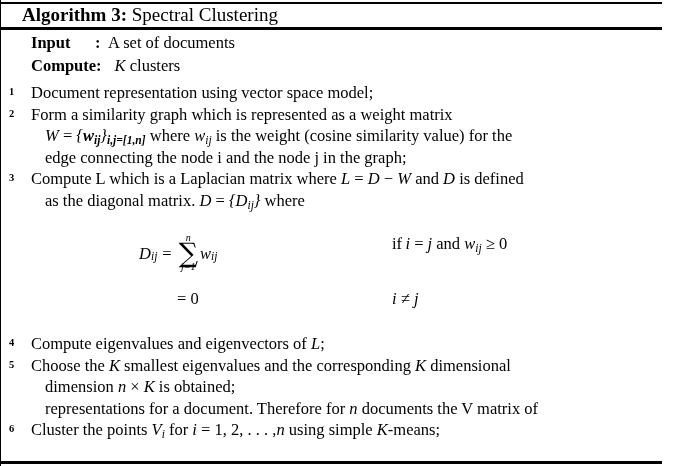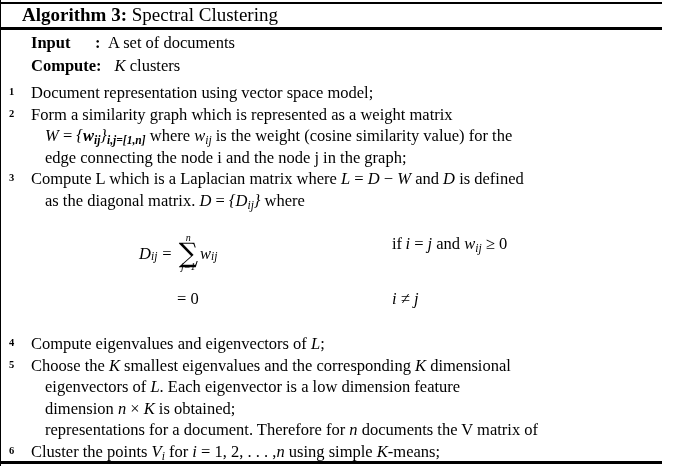--- a/index.html
+++ b/index.html
@@ -231,21 +231,20 @@
   <div class="steps" style="top:333px;">
 
     <div class="step">
       <span class="step-num">4</span>
       <div class="step-line"><span>Compute eigenvalues and eigenvectors of </span><span class="mathit">L</span><span>;</span></div>
     </div>
 
     <div class="step">
       <span class="step-num">5</span>
       <div class="step-line"><span>Choose the </span><span class="mathit">K</span><span> smallest eigenvalues and the corresponding </span><span class="mathit">K</span><span> dimensional</span></div>
-      <div class="step-line step-cont"><span>eigenvectors of </span><span class="mathit">L</span><span>. Each eigenvector is a low dimension feature</span></div>
       <div class="step-line step-cont"><span>dimension </span><span class="mathit">n</span> <span>×</span> <span class="mathit">K</span><span> is obtained;</span></div>
       <div class="step-line step-cont"><span>representations for a document. Therefore for </span><span class="mathit">n</span><span> documents the V matrix of</span></div>
     </div>
 
     <div class="step">
       <span class="step-num">6</span>
       <div class="step-line"><span>Cluster the points </span><span class="mathit">V</span><sub class="mathit">i</sub><span> for </span><span class="mathit">i</span> <span>=</span> <span>1, 2, . . . ,</span><span class="mathit">n</span><span> using simple </span><span class="mathit">K</span><span>-means;</span></div>
     </div>
 
   </div>

